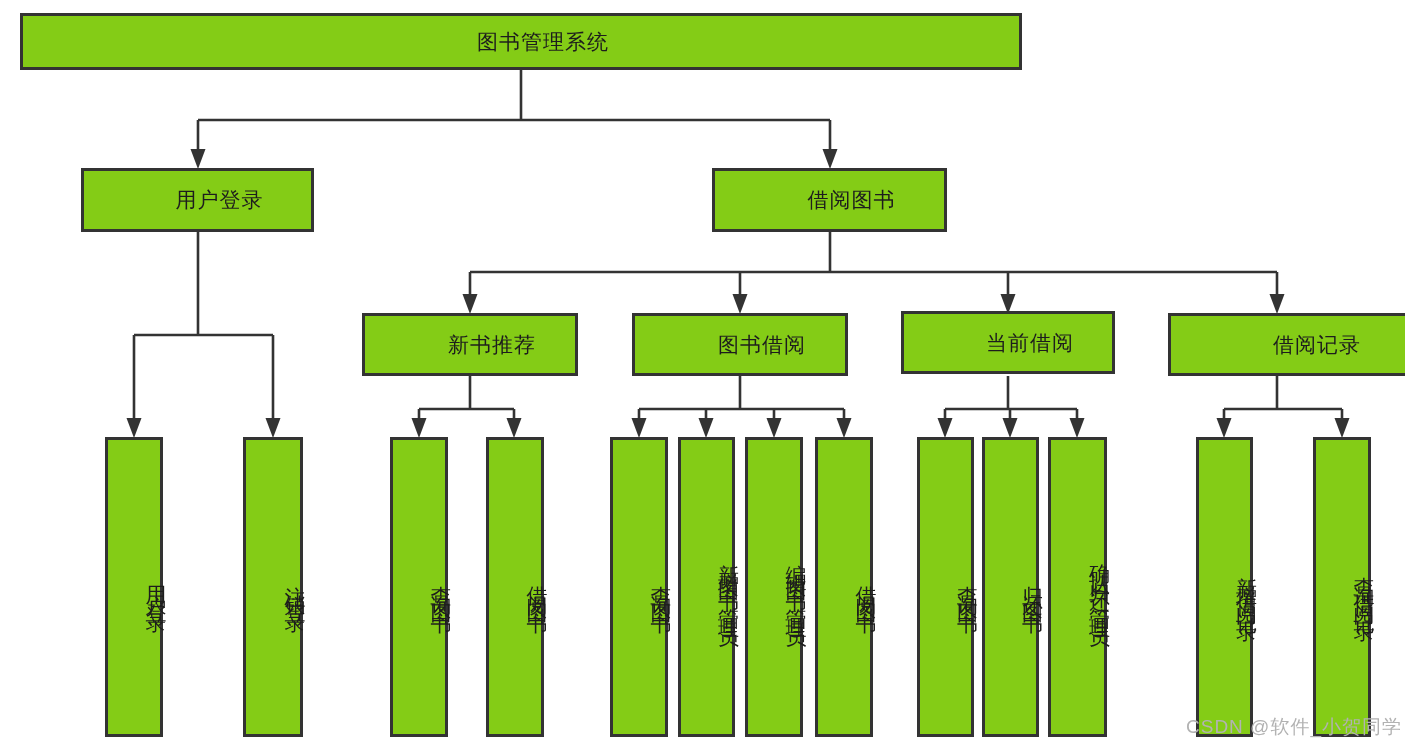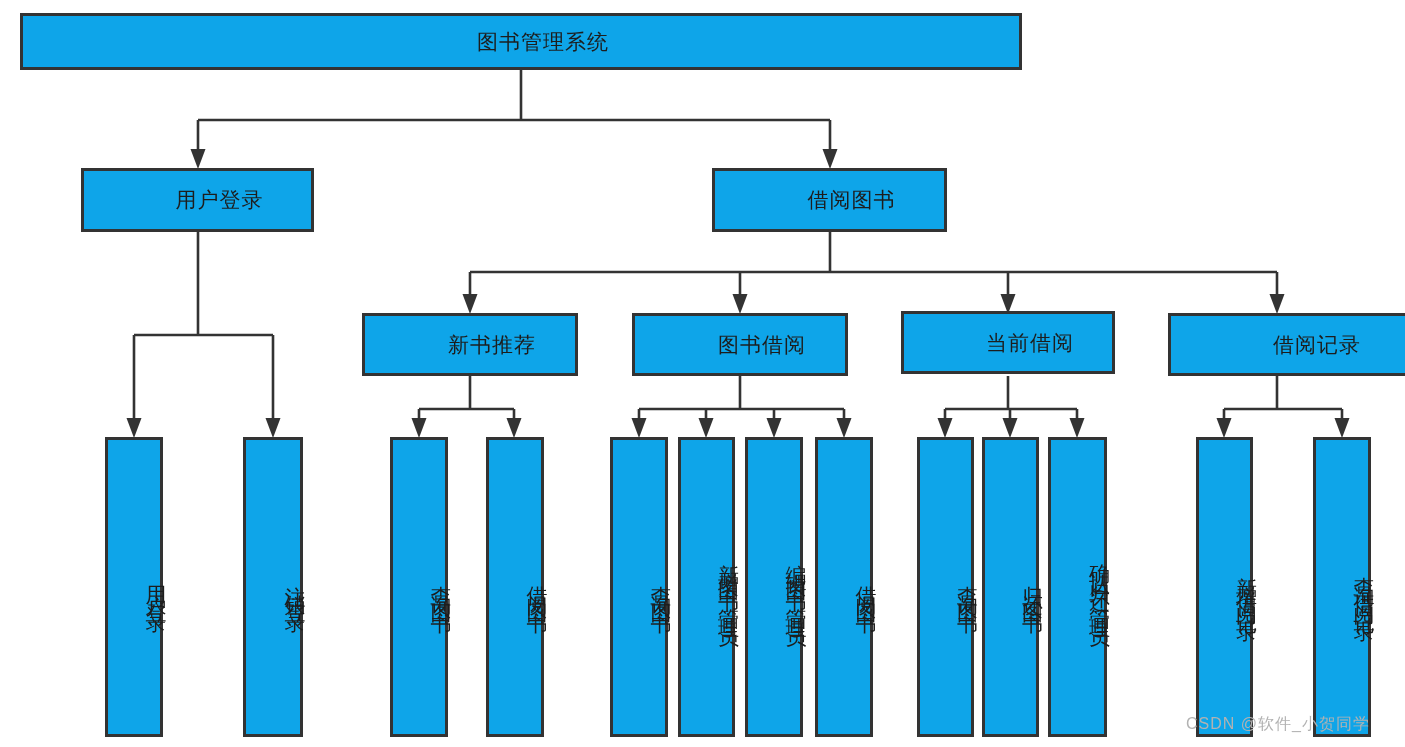--- a/index.html
+++ b/index.html
@@ -2,31 +2,31 @@
 <html><head>
 <meta charset="utf-8">
 <style>
   html,body{margin:0;padding:0;background:#ffffff;}
   .canvas{
     position:relative;width:1405px;height:747px;background:#ffffff;
     font-family:"Liberation Sans","DejaVu Sans",sans-serif;overflow:hidden;
   }
   .wires{position:absolute;left:0;top:0;width:1405px;height:747px;}
   .box{
-    position:absolute;box-sizing:border-box;background:#0ea5e9;
+    position:absolute;box-sizing:border-box;background:#84cc16;
     border:3px solid #333333;display:flex;align-items:center;justify-content:center;
     font-size:21px;color:#1d1d1d;letter-spacing:1px;white-space:nowrap;padding-left:44px;
   }
   .leaf{
     writing-mode:vertical-rl;text-orientation:mixed;
     letter-spacing:9px;font-size:21px;white-space:normal;
   }
   .watermark{
     position:absolute;left:1186px;top:714px;z-index:5;
-    font-size:16px;color:#b2b2b2;letter-spacing:1px;white-space:nowrap;
+    font-size:19px;color:#b2b2b2;letter-spacing:1px;white-space:nowrap;
   }
 </style>
 </head>
 <body>
 
 <div class="canvas">
 
   <svg class="wires" viewBox="0 0 1405 747" xmlns="http://www.w3.org/2000/svg">
     <path fill="none" stroke="#333333" stroke-width="2.6" d="M521 70 V120 M198 120 H830 M198 120 V160 M830 120 V160
              M198 232 V335 M134 335 H273 M134 335 V429 M273 335 V429

